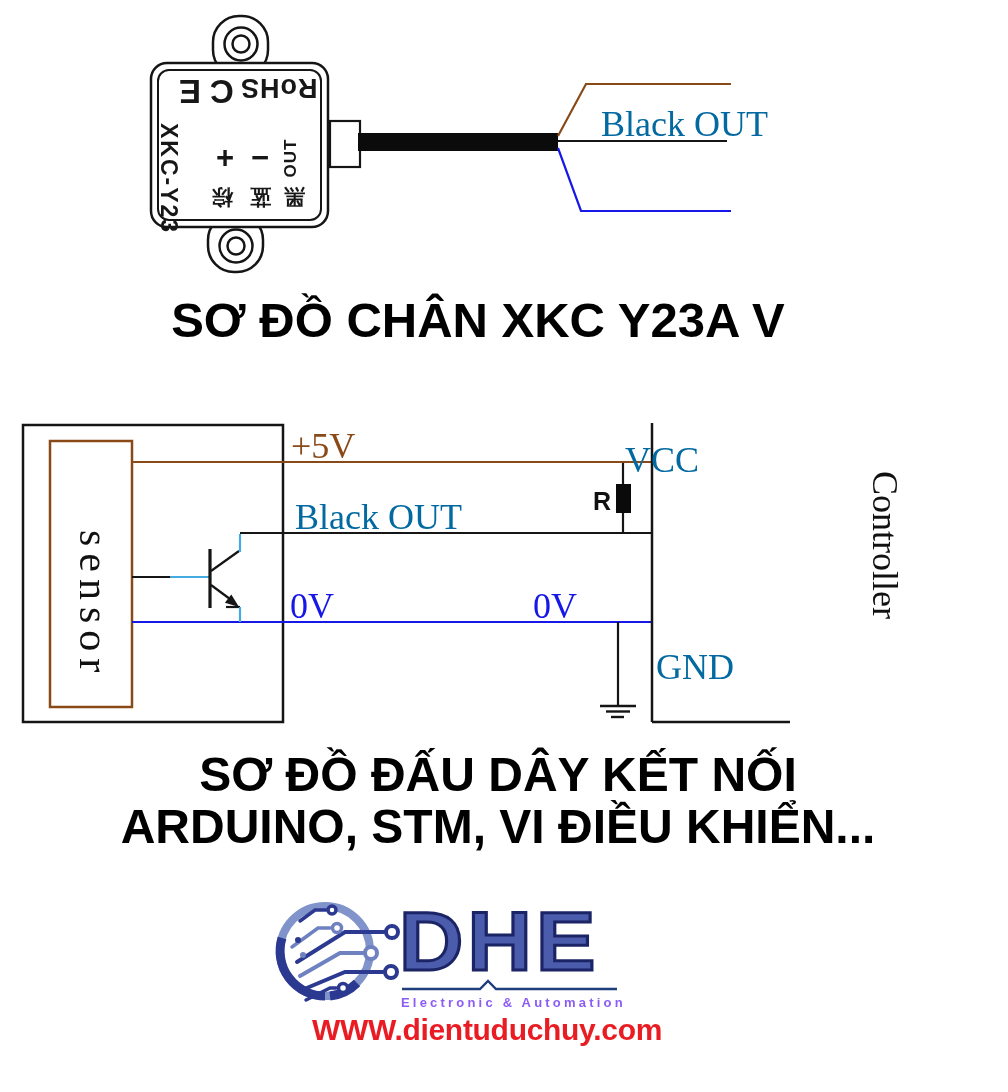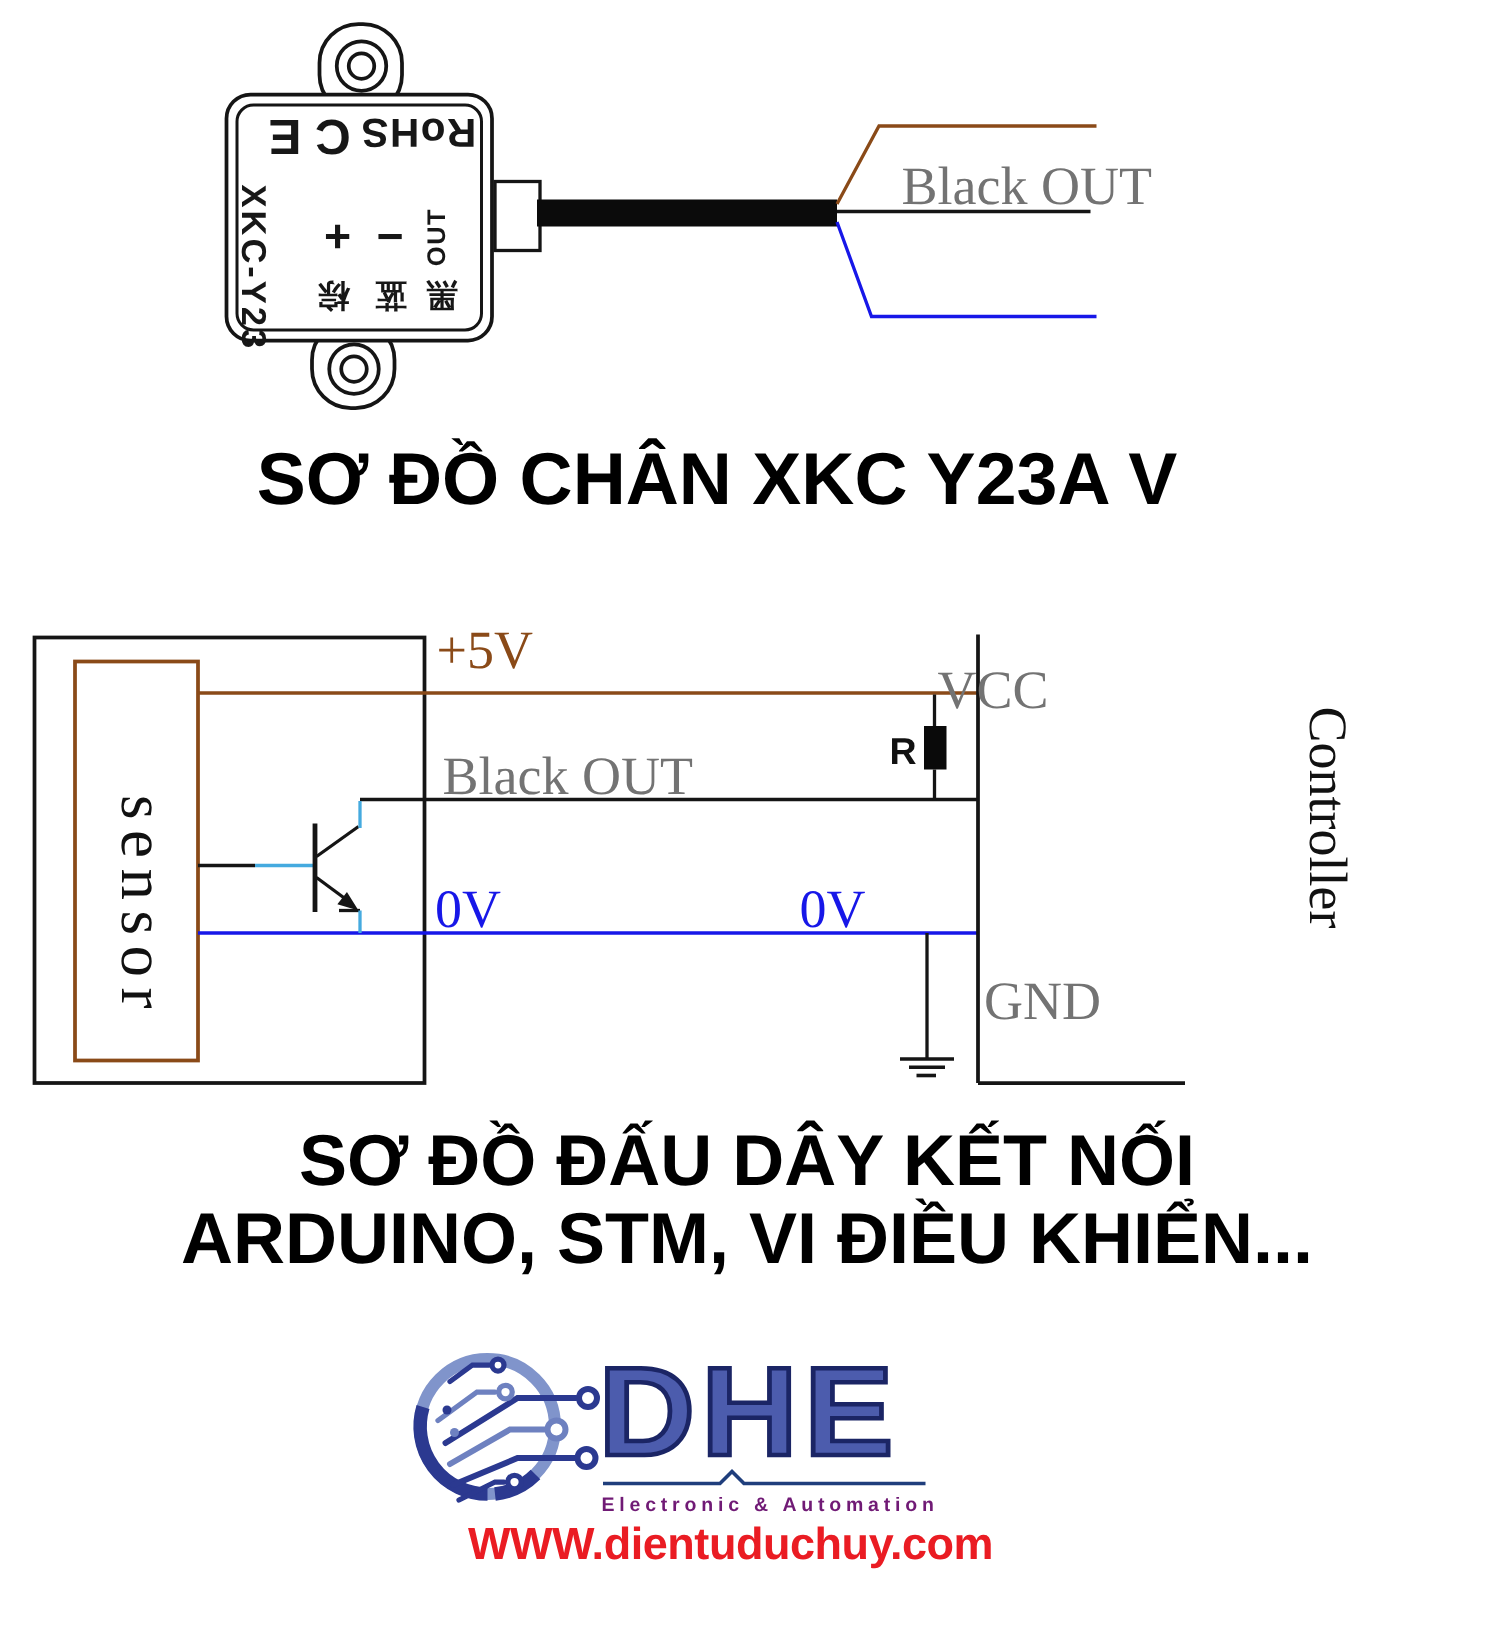--- a/index.html
+++ b/index.html
@@ -1,21 +1,21 @@
 <!DOCTYPE html>
 <html><head>
 <meta charset="utf-8">
 <style>
   html,body{margin:0;padding:0;background:#ffffff;}
   .page{position:relative;width:1008px;height:1092px;background:#fff;overflow:hidden;
         font-family:"Liberation Sans","DejaVu Sans",sans-serif;}
   .abs{position:absolute;white-space:nowrap;}
   svg.linework{position:absolute;left:0;top:0;}
   
-  .ser{font-family:"Liberation Serif","DejaVu Serif",serif;font-size:36px;line-height:40px;color:#737373;}
+  .ser{font-family:"Liberation Serif","DejaVu Serif",serif;font-size:36px;line-height:40px;color:#0369a1;}
   .brown{color:#8A4A18;}
   .blue{color:#1717E8;}
   
   .dev{font-weight:bold;color:#171717;}
   .vtext{writing-mode:vertical-rl;text-orientation:mixed;}
   .model{font-size:23px;letter-spacing:2px;}
   .cemark{font-size:33px;letter-spacing:9px;transform:rotate(180deg);}
   .rohs{font-size:27px;letter-spacing:1px;transform:rotate(180deg);}
   .pinsym{font-size:31px;}
   .outpin{font-size:17px;letter-spacing:1px;transform:rotate(-90deg);}
@@ -24,21 +24,21 @@
   .title{width:1008px;text-align:center;font-weight:bold;color:#000;}
   .title1{font-size:49px;transform:translateX(-26px);}
   .title2{font-size:48px;line-height:52px;transform:translateX(-6px);}
   
   .rlabel{font-size:25px;font-weight:600;color:#111;}
   .sensor-v{font-family:"Liberation Serif","DejaVu Serif",serif;font-size:42px;letter-spacing:7px;color:#111;}
   .controller-v{font-family:"Liberation Serif","DejaVu Serif",serif;font-size:36px;color:#111;}
   
   .dhe{font-size:84px;font-weight:bold;color:#4C5CAD;-webkit-text-stroke:3px #1B2565;
        letter-spacing:4px;transform:scaleX(1.06);transform-origin:left top;line-height:84px;}
-  .tagline{font-size:13px;font-weight:bold;letter-spacing:3.2px;color:#701a75;}
+  .tagline{font-size:13px;font-weight:bold;letter-spacing:3.2px;color:#8b5cf6;}
   .url{font-size:30px;font-weight:bold;color:#EA1C23;letter-spacing:-0.3px;}
 </style>
 </head>
 <body>
 
 <div class="page">
 
   <svg class="linework" width="1008" height="1092" viewBox="0 0 1008 1092">
 
     <g>
@@ -133,21 +133,21 @@
   <div class="abs dev outpin" style="left:272px;top:148px;">OUT</div>
   <div class="abs dev cnchar" style="left:212px;top:183px;">棕</div>
   <div class="abs dev cnchar" style="left:250px;top:183px;">蓝</div>
   <div class="abs dev cnchar" style="left:284px;top:183px;">黑</div>
 
   <div class="abs ser" style="left:601px;top:104px;">Black OUT</div>
 
   <div class="abs title title1" style="left:0;top:292px;">SƠ ĐỒ CHÂN XKC Y23A V</div>
 
   <div class="abs sensor-v vtext" style="left:70px;top:530px;">sensor</div>
-  <div class="abs ser brown" style="left:291px;top:413px;">+5V</div>
+  <div class="abs ser brown" style="left:291px;top:426px;">+5V</div>
   <div class="abs ser" style="left:295px;top:497px;">Black OUT</div>
   <div class="abs ser blue" style="left:290px;top:586px;">0V</div>
   <div class="abs ser blue" style="left:533px;top:586px;">0V</div>
   <div class="abs rlabel" style="left:593px;top:487px;">R</div>
   <div class="abs ser" style="left:625px;top:440px;">VCC</div>
   <div class="abs ser" style="left:656px;top:607px;margin-top:40px;">GND</div>
   <div class="abs controller-v vtext" style="left:864px;top:471px;">Controller</div>
 
   <div class="abs title title2" style="left:0;top:749px;">
     <div>SƠ ĐỒ ĐẤU DÂY KẾT NỐI</div>

